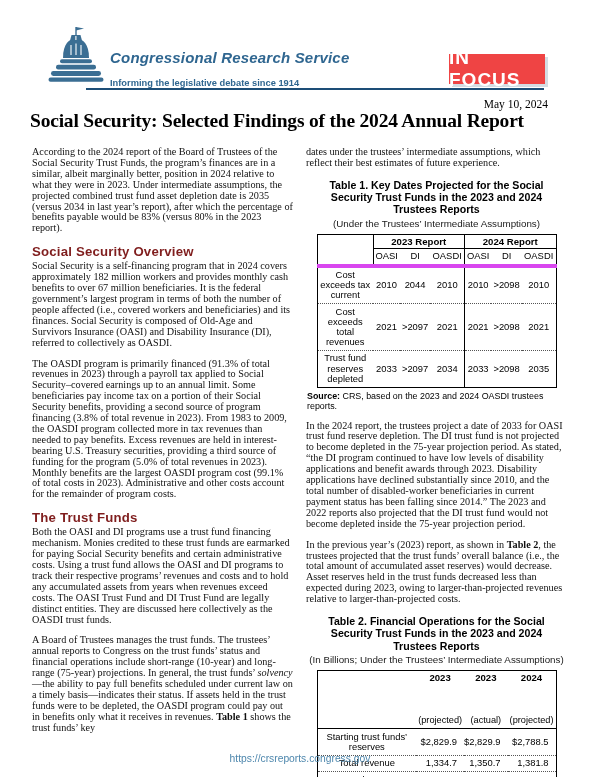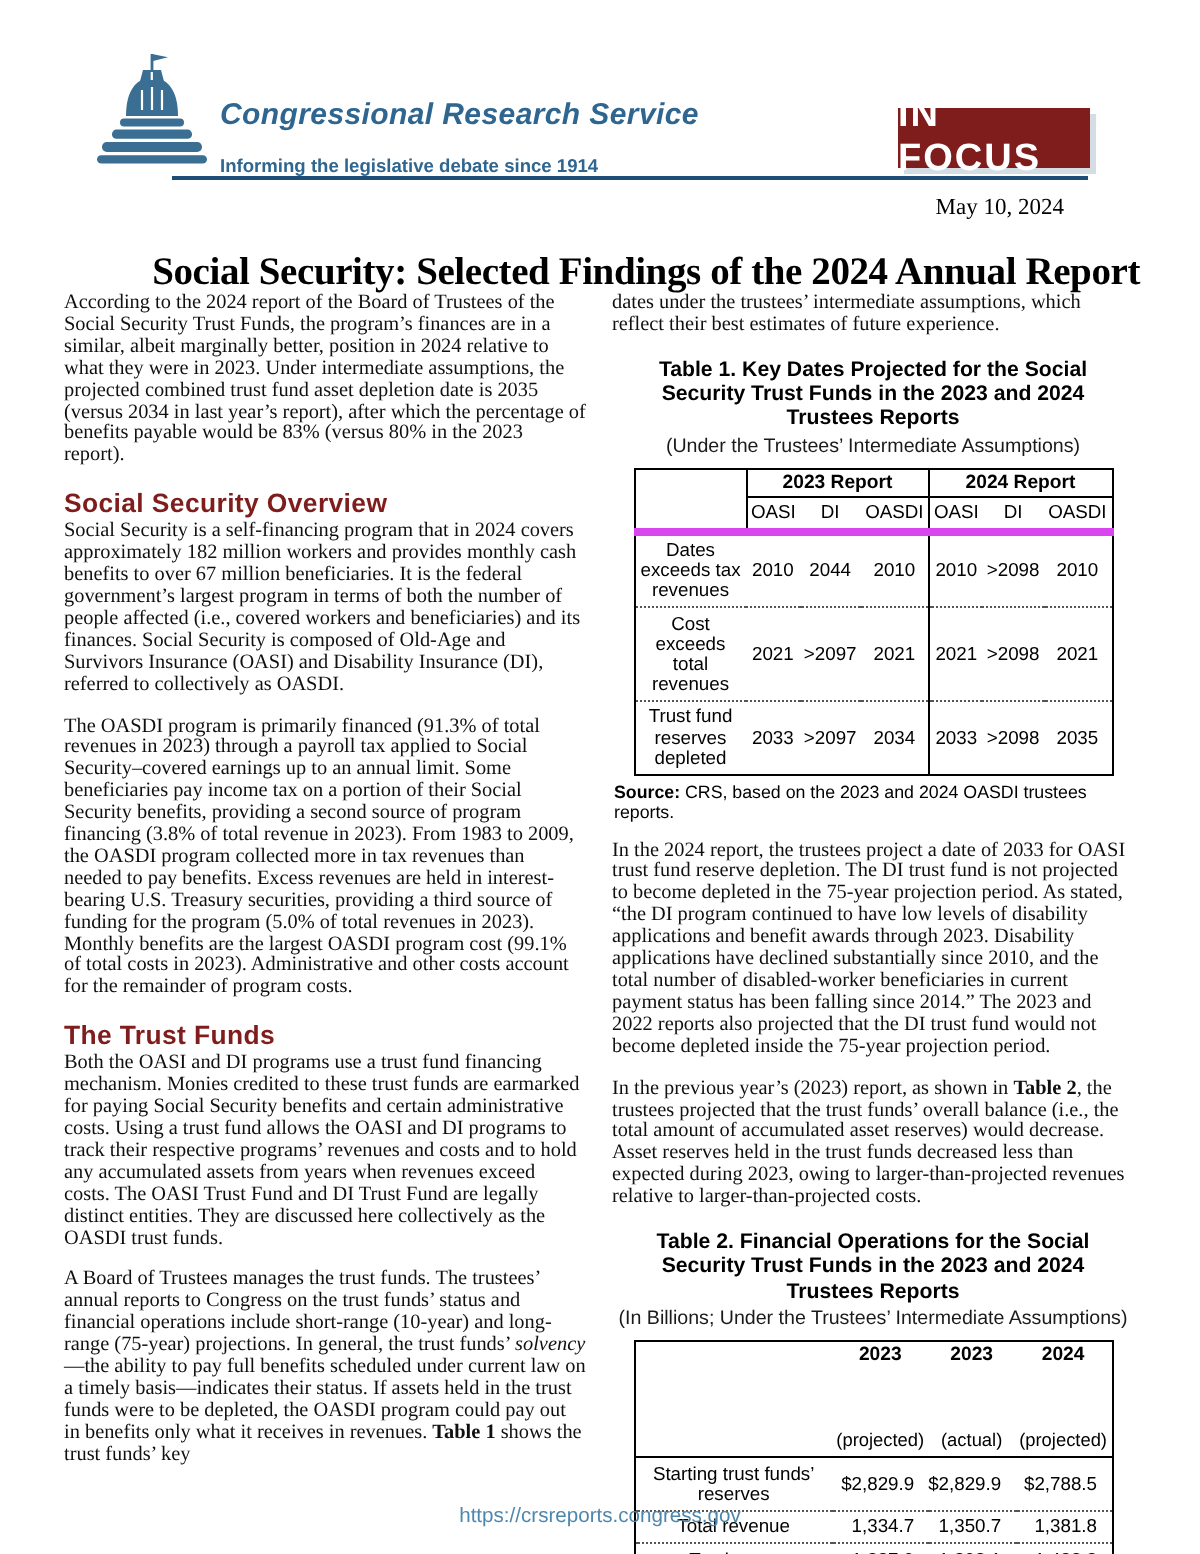--- a/index.html
+++ b/index.html
@@ -14,28 +14,28 @@
   .org-name {
     font-family:"Liberation Sans", sans-serif; font-weight:bold; font-style:italic;
     font-size:15px; color:#2f6690; letter-spacing:.2px; white-space:nowrap;
   }
   .org-tagline {
     font-family:"Liberation Sans", sans-serif; font-weight:bold;
     font-size:9.3px; color:#2f6690; margin-top:12px; white-space:nowrap;
   }
   .badge {
     position:absolute; left:449px; top:54px; width:96px; height:30px;
-    background:#7f1d1d; color:#fff; display:flex; align-items:center; justify-content:center;
+    background:#ef4444; color:#fff; display:flex; align-items:center; justify-content:center;
     font-family:"Liberation Sans", sans-serif; font-weight:bold; font-size:19px;
     letter-spacing:1px; box-shadow:3px 3px 0 rgba(160,180,195,.45);
   }
   .rule { position:absolute; left:86px; top:88px; width:458px; height:2px; background:#1d4e77; }
-  .date { position:absolute; top:98px; right:68px; font-size:11.5px; color:#000; }
+  .date { position:absolute; top:98px; right:52px; font-size:11.5px; color:#000; }
   .title {
-    position:absolute; top:126px; left:30px; width:540px; text-align:right;
+    position:absolute; top:110px; left:30px; width:540px; text-align:left;
     font-weight:bold; font-size:19.5px; letter-spacing:-.2px; color:#000;
   }
   
   .cols { position:absolute; top:147px; left:32px; display:flex; gap:13px; }
   .col { width:261px; font-size:10.2px; line-height:10.9px; color:#101010; }
   .col p { margin:0 0 10px 0; }
   .sec-head {
     font-family:"Liberation Sans", sans-serif; font-weight:bold; font-size:13.2px;
     color:#7f1d1d; letter-spacing:.2px; margin:0 0 2px 0; line-height:15px;
   }
@@ -140,21 +140,21 @@
               <th class="stubdiv">OASI</th>
               <th>DI</th>
               <th>OASDI</th>
               <th class="middiv">OASI</th>
               <th>DI</th>
               <th>OASDI</th>
             </tr>
           </thead>
           <tbody>
             <tr>
-              <td class="lbl">Dates exceeds tax revenues</td>
+              <td class="lbl">Cost exceeds tax current</td>
               <td>2010</td>
               <td>2044</td>
               <td>2010</td>
               <td class="middiv">2010</td>
               <td>&gt;2098</td>
               <td>2010</td>
             </tr>
             <tr>
               <td class="lbl">Cost exceeds total revenues</td>
               <td>2021</td>

